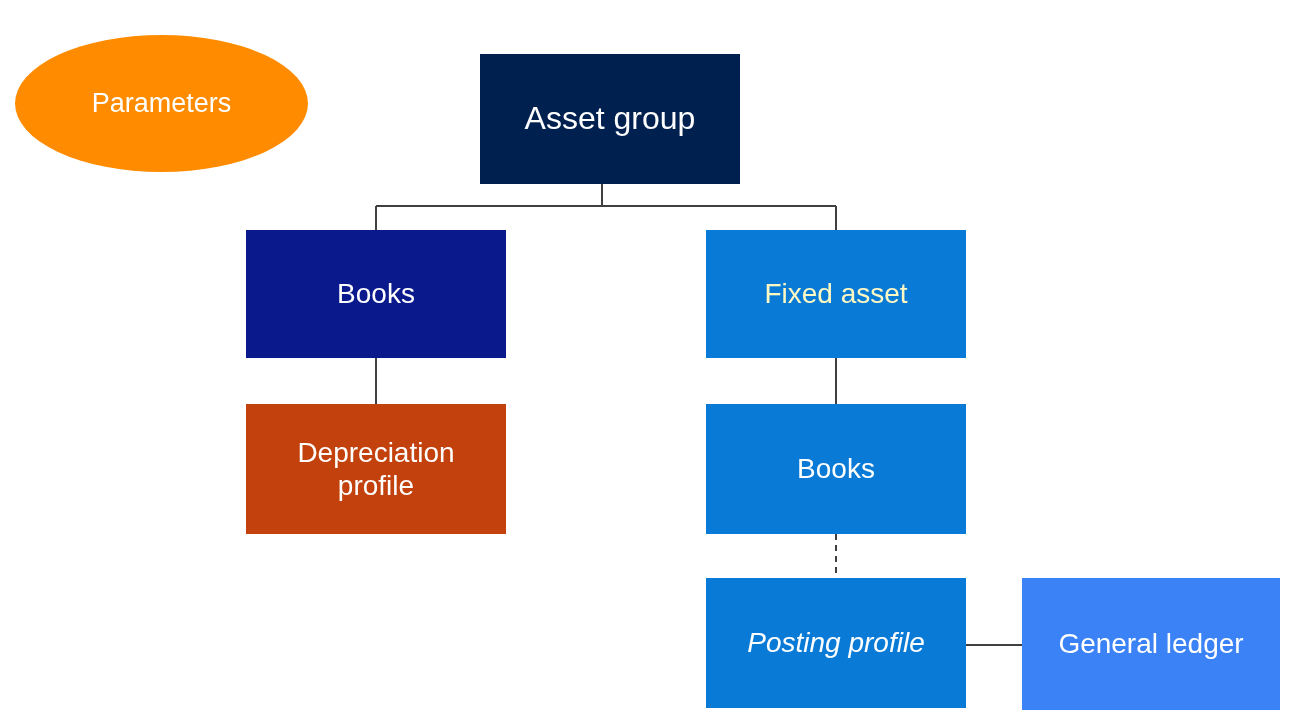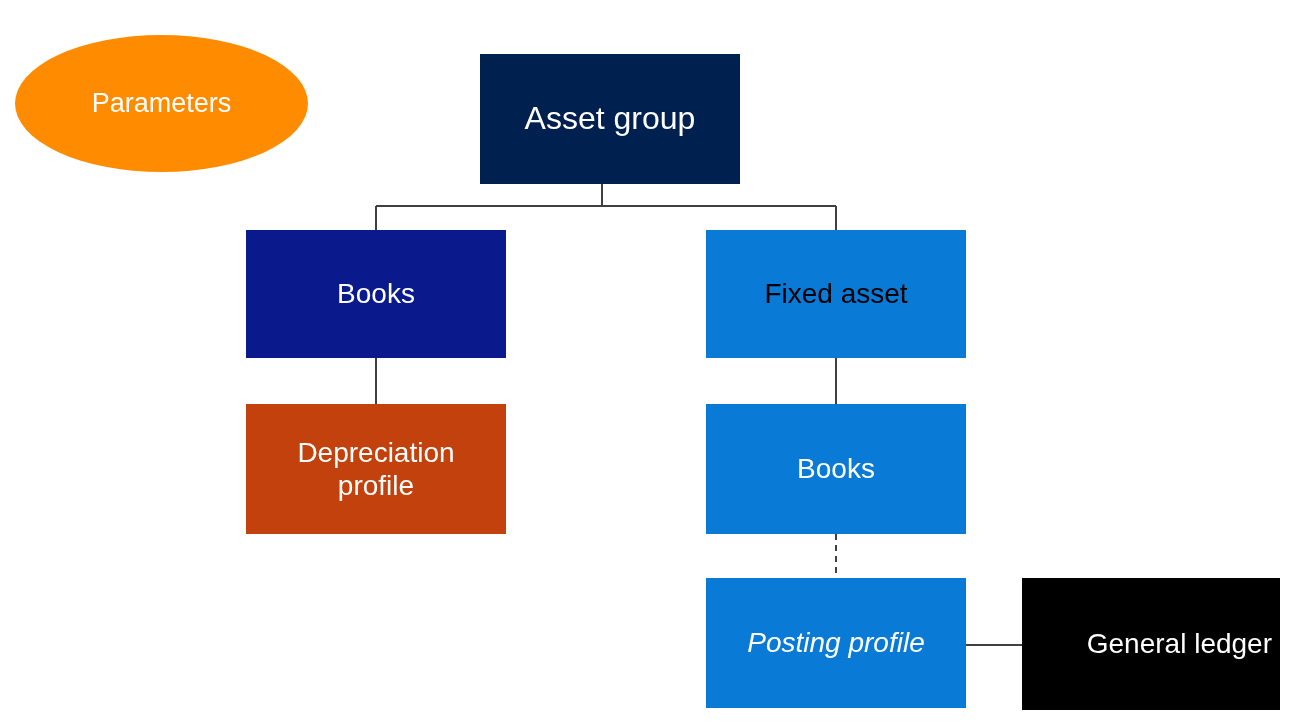--- a/index.html
+++ b/index.html
@@ -64,34 +64,34 @@
   </div>
 
   <div class="node" id="node-asset_group" style="left: 472px; top: 54px; width: 260px; height: 130px; background: rgb(0, 32, 80); color: rgb(255, 255, 255); font-size: 32px; margin-left: 8px;">
     <span>Asset group</span>
   </div>
 
   <div class="node" id="node-books_left" style="left: 246px; top: 230px; width: 260px; height: 128px; background: rgb(10, 26, 140); color: rgb(255, 255, 255); font-size: 28px;">
     <span>Books</span>
   </div>
 
-  <div class="node" id="node-fixed_asset" style="left: 706px; top: 230px; width: 260px; height: 128px; background: rgb(10, 122, 215); color: #000000; font-size: 28px;">
+  <div class="node" id="node-fixed_asset" style="left: 706px; top: 230px; width: 260px; height: 128px; background: rgb(10, 122, 215); color: #fef9c3; font-size: 28px;">
     <span>Fixed asset</span>
   </div>
 
   <div class="node" id="node-depreciation_profile" style="left: 246px; top: 404px; width: 260px; height: 130px; background: #c2410c; color: rgb(255, 255, 255); font-size: 28px;">
     <span>Depreciation
 profile</span>
   </div>
 
   <div class="node" id="node-books_right" style="left: 706px; top: 404px; width: 260px; height: 130px; background: rgb(10, 122, 215); color: rgb(255, 255, 255); font-size: 28px;">
     <span>Books</span>
   </div>
 
   <div class="node" id="node-posting_profile" style="left: 706px; top: 578px; width: 260px; height: 130px; background: rgb(10, 122, 215); color: rgb(255, 255, 255); font-size: 28px; font-style: italic;">
     <span>Posting profile</span>
   </div>
 
-  <div class="node" id="node-general_ledger" style="left: 1022px; top: 578px; width: 258px; height: 132px; background: #000000; color: rgb(255, 255, 255); font-size: 28px; justify-content: flex-end;">
+  <div class="node" id="node-general_ledger" style="left: 1022px; top: 578px; width: 258px; height: 132px; background: #3b82f6; color: rgb(255, 255, 255); font-size: 28px;">
     <span>General ledger</span>
   </div>
 
 </div>
 
 </body></html>

